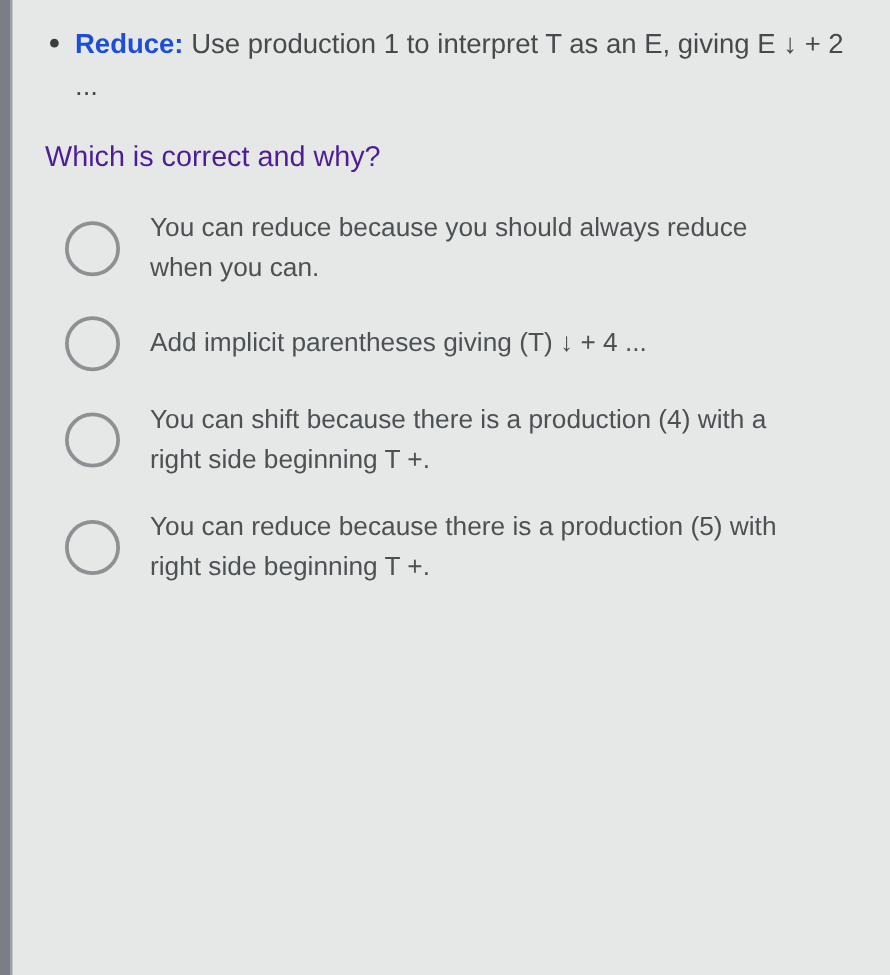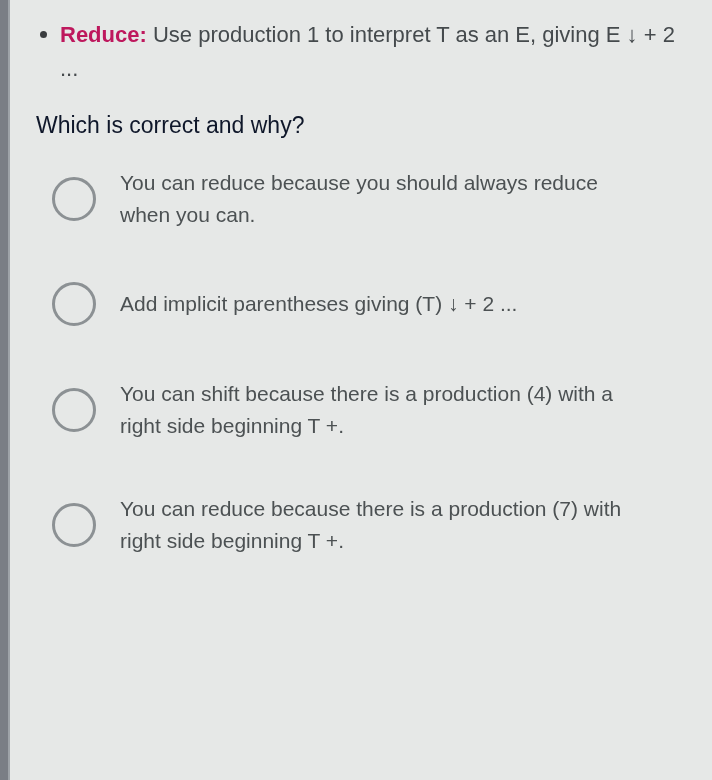--- a/index.html
+++ b/index.html
@@ -43,31 +43,31 @@
       position: absolute;
       left: 6px;
       top: 13px;
       width: 7px;
       height: 7px;
       background: #3a3d3f;
       border-radius: 50%;
     }
     .bold {
       font-weight: 700;
-      color: #be185d;
+      color: #1d4ed8;
     }
     .question {
       font-size: 23px;
-      color: #0f172a;
+      color: #4c1d95;
       margin: 4px 0 28px 2px;
     }
     .options {
       display: flex;
       flex-direction: column;
-      gap: 52px;
+      gap: 23px;
       padding-left: 18px;
     }
     .option {
       display: flex;
       align-items: center;
       gap: 24px;
       cursor: pointer;
     }
     .radio {
       flex: 0 0 auto;
@@ -100,28 +100,28 @@
 
   <div class="options">
 
     <label class="option">
       <span class="radio"></span>
       <span class="option-text">You can reduce because you should always reduce when you can.</span>
     </label>
 
     <label class="option">
       <span class="radio"></span>
-      <span class="option-text">Add implicit parentheses giving (T) ↓ + 2 ...</span>
+      <span class="option-text">Add implicit parentheses giving (T) ↓ + 4 ...</span>
     </label>
 
     <label class="option">
       <span class="radio"></span>
       <span class="option-text">You can shift because there is a production (4) with a right side beginning T +.</span>
     </label>
 
     <label class="option">
       <span class="radio"></span>
-      <span class="option-text">You can reduce because there is a production (7) with right side beginning T +.</span>
+      <span class="option-text">You can reduce because there is a production (5) with right side beginning T +.</span>
     </label>
 
   </div>
 
 </div>
 
 </body></html>

